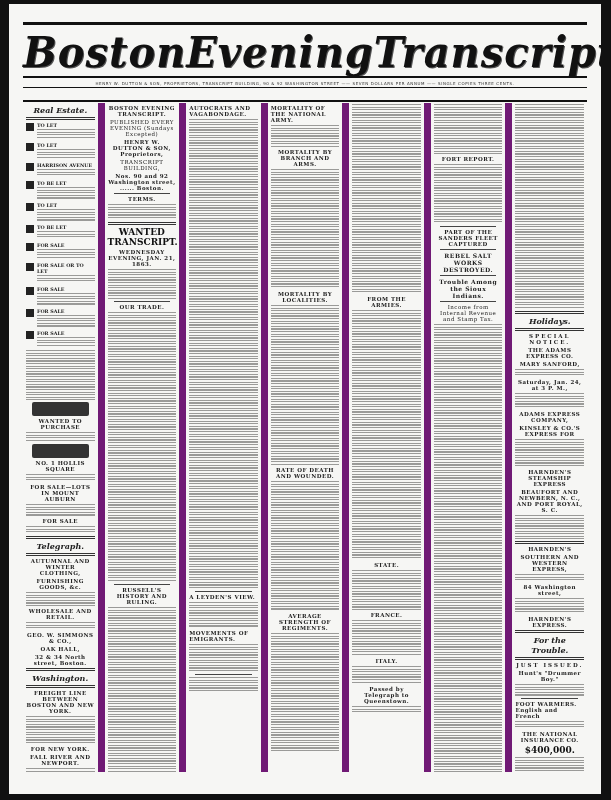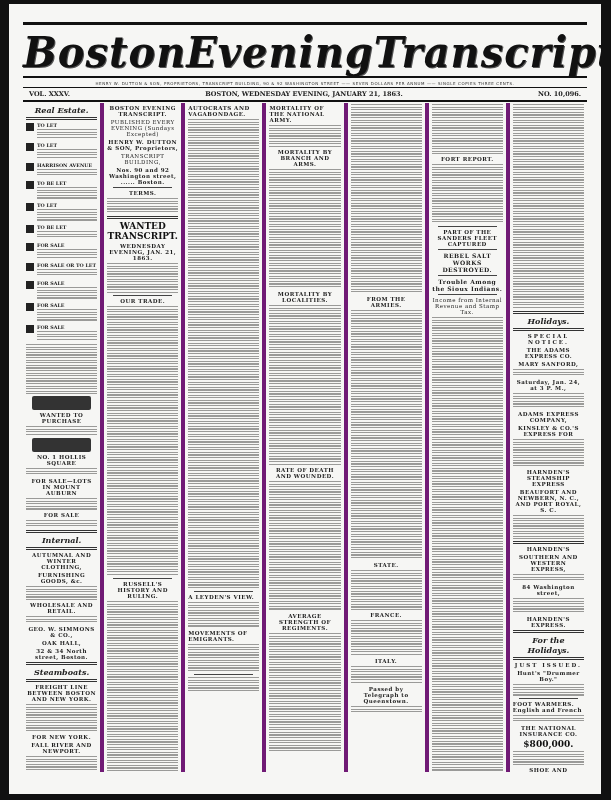--- a/index.html
+++ b/index.html
@@ -5,21 +5,21 @@
   html,body{margin:0;padding:0;}
   body{width:611px;height:800px;background:#111;overflow:hidden;position:relative;font-family:"DejaVu Serif",serif;}
   .page{position:absolute;left:9px;top:4px;width:592px;height:790px;background:#f6f6f4;overflow:hidden;}
   .rule{position:absolute;left:14px;right:14px;background:#111;}
   .masthead{position:absolute;left:14px;right:14px;top:24px;height:46px;display:flex;justify-content:space-around;align-items:center;
     font-family:"DejaVu Serif",serif;font-weight:bold;font-size:40px;letter-spacing:1px;color:#111;font-style:italic;transform:scaleY(1.05);}
   .masthead span{text-shadow:1px 1px 0 #555;}
   .publine{position:absolute;left:14px;right:14px;top:77px;text-align:center;font-size:4px;letter-spacing:.6px;color:#333;font-family:"DejaVu Sans",sans-serif;}
   .dateline{position:absolute;left:20px;right:20px;top:85px;height:10px;display:flex;justify-content:space-between;align-items:center;font-size:6.5px;font-weight:bold;color:#222;}
   .cols{position:absolute;left:14px;right:14px;top:99px;bottom:22px;display:flex;}
-  .col{flex:1;padding:0 3px;border-right:4px solid #701a75;overflow:hidden;position:relative;}
+  .col{flex:1;padding:0 3px;border-right:7px solid #701a75;overflow:hidden;position:relative;}
   .col:last-child{border-right:none;}
   .sec{font-family:"DejaVu Serif",serif;font-weight:bold;font-style:italic;text-align:center;font-size:8px;color:#222;margin:2px 0 2px;}
   .hd{font-weight:bold;text-align:center;font-size:5.5px;color:#222;margin:2px 0;letter-spacing:.5px;}
   .big{font-weight:bold;text-align:center;font-size:9px;color:#111;margin:2px 0;}
   .txt{height:var(--h);margin:1px 0;
     background:repeating-linear-gradient(to bottom,#8a8a88 0,#8a8a88 1.2px,transparent 1.2px,transparent 2.6px);opacity:.85;}
   .ad{display:flex;gap:3px;margin:2px 0;align-items:flex-start;}
   .adicon{width:8px;height:8px;background:#222;flex:none;margin-top:1px;}
   .adtxt{flex:1;}
   .adtxt .lbl{font-size:4.8px;font-weight:bold;color:#222;display:block;}
@@ -37,25 +37,20 @@
   <div class="masthead">
     <span>Boston</span>
     <span>Evening</span>
     <span>Transcript.</span>
   </div>
 
   <div class="rule" style="top:72px;height:2px;"></div>
   <div class="publine">HENRY W. DUTTON &amp; SON, PROPRIETORS, TRANSCRIPT BUILDING, 90 &amp; 92 WASHINGTON STREET —— SEVEN DOLLARS PER ANNUM —— SINGLE COPIES THREE CENTS.</div>
   <div class="rule" style="top:83px;height:1px;"></div>
 
-  <div class="dateline">
-    <span>VOL. XXXV.</span>
-    <span>BOSTON, WEDNESDAY EVENING, JANUARY 21, 1863.</span>
-    <span>NO. 10,096.</span>
-  </div>
   <div class="rule" style="top:96px;height:2px;"></div>
 
   <div class="cols">
 
     <div class="col">
       <div class="sec">Real Estate.</div>
       <div class="dbl"></div>
       <div class="ad">
           <div class="adicon"></div>
           <div class="adtxt">
@@ -138,32 +133,32 @@
       <div class="hd">WANTED TO PURCHASE</div>
       <div class="txt" style="--h:10px"></div>
       <div class="cut"></div>
       <div class="hd">NO. 1 HOLLIS SQUARE</div>
       <div class="txt" style="--h:8px"></div>
       <div class="hd">FOR SALE—LOTS IN MOUNT AUBURN</div>
       <div class="txt" style="--h:12px"></div>
       <div class="hd">FOR SALE</div>
       <div class="txt" style="--h:8px"></div>
       <div class="dbl"></div>
-      <div class="sec">Internal.</div>
+      <div class="sec">Telegraph.</div>
       <div class="dbl"></div>
       <div class="hd">AUTUMNAL AND WINTER CLOTHING,</div>
       <div class="hd">FURNISHING GOODS, &amp;c.</div>
       <div class="txt" style="--h:14px"></div>
       <div class="hd">WHOLESALE AND RETAIL.</div>
       <div class="txt" style="--h:8px"></div>
       <div class="hd">GEO. W. SIMMONS &amp; CO.,</div>
       <div class="hd">OAK HALL,</div>
       <div class="hd">32 &amp; 34 North street, Boston.</div>
       <div class="dbl"></div>
-      <div class="sec">Steamboats.</div>
+      <div class="sec">Washington.</div>
       <div class="dbl"></div>
       <div class="hd">FREIGHT LINE BETWEEN BOSTON AND NEW YORK.</div>
       <div class="txt" style="--h:28px"></div>
       <div class="hd">FOR NEW YORK.</div>
       <div class="hd">FALL RIVER AND NEWPORT.</div>
       <div class="txt" style="--h:40px"></div>
 
     </div>
 
     <div class="col">
@@ -259,29 +254,29 @@
       <div class="hd">BEAUFORT AND NEWBERN, N. C., AND PORT ROYAL, S. C.</div>
       <div class="txt" style="--h:24px"></div>
       <div class="dbl"></div>
       <div class="hd">HARNDEN'S</div>
       <div class="hd">SOUTHERN AND WESTERN EXPRESS,</div>
       <div class="txt" style="--h:8px"></div>
       <div class="hd">84 Washington street,</div>
       <div class="txt" style="--h:16px"></div>
       <div class="hd">HARNDEN'S EXPRESS.</div>
       <div class="dbl"></div>
-      <div class="sec">For the Holidays.</div>
+      <div class="sec">For the Trouble.</div>
       <div class="dbl"></div>
       <div class="hd" style="letter-spacing:2px">JUST ISSUED.</div>
       <div class="hd">Hunt's "Drummer Boy."</div>
       <div class="txt" style="--h:12px"></div>
       <div class="sep"></div>
       <div class="hd" style="text-align:left">FOOT WARMERS. English and French</div>
       <div class="txt" style="--h:8px"></div>
       <div class="hd">THE NATIONAL INSURANCE CO.</div>
-      <div class="big">$800,000.</div>
+      <div class="big">$400,000.</div>
       <div class="txt" style="--h:14px"></div>
       <div class="hd">SHOE AND LEATHER DEALERS</div>
 
     </div>
 
   </div>
 </div>
 
 </body></html>

